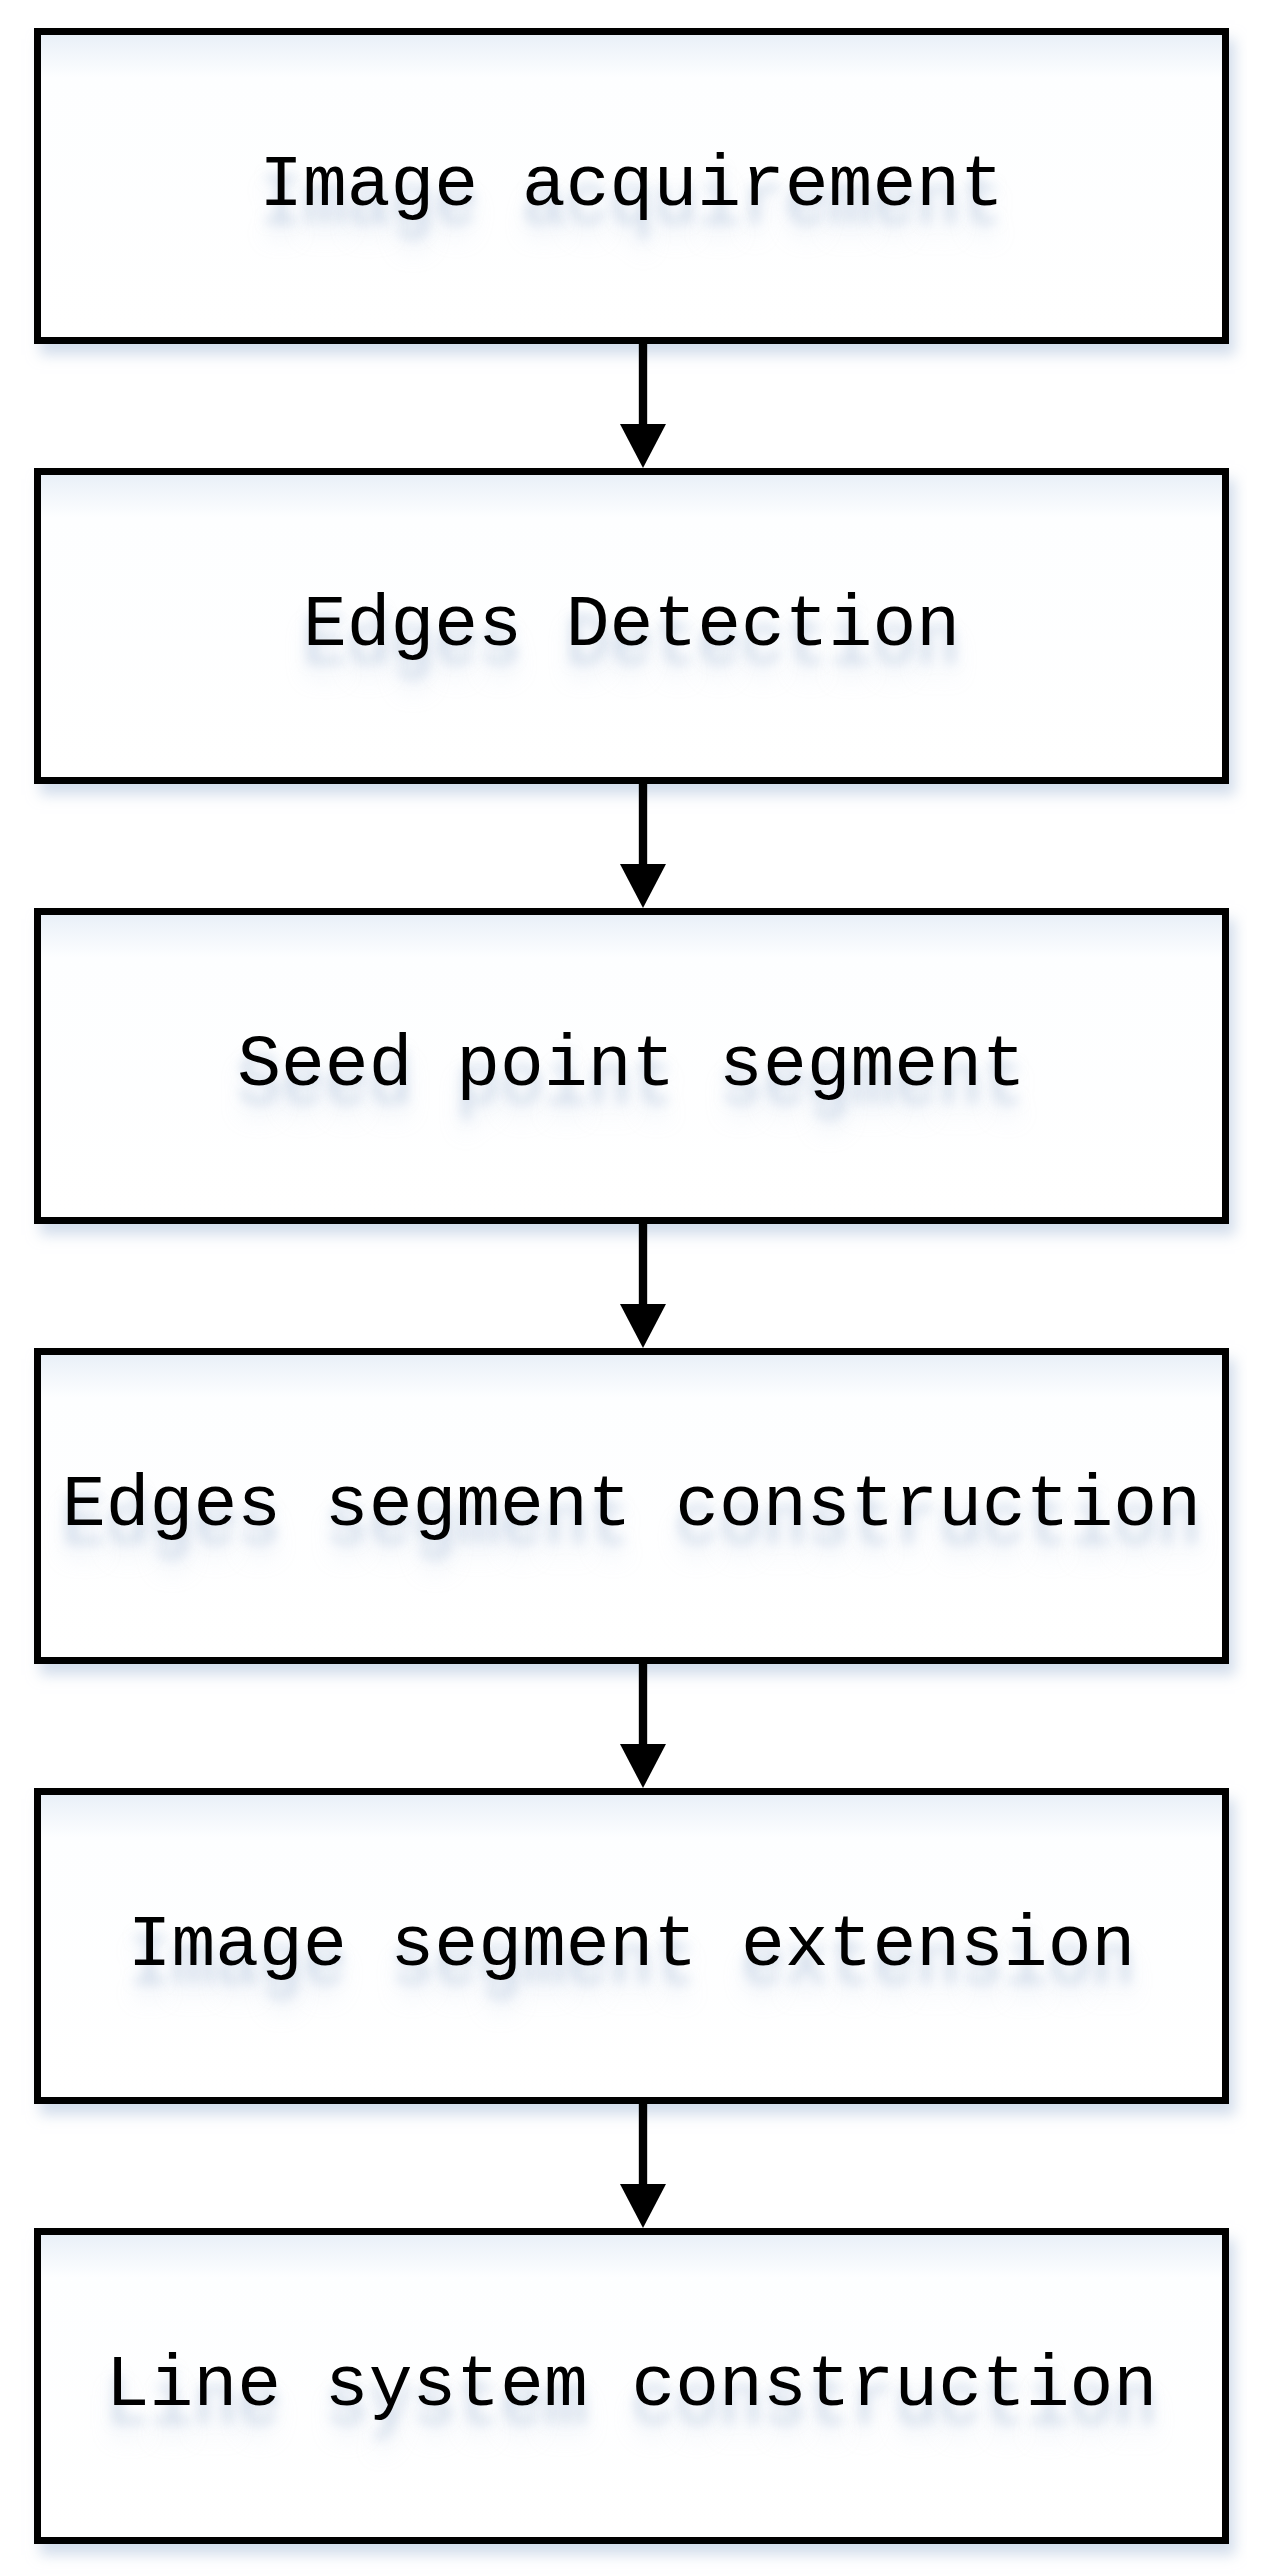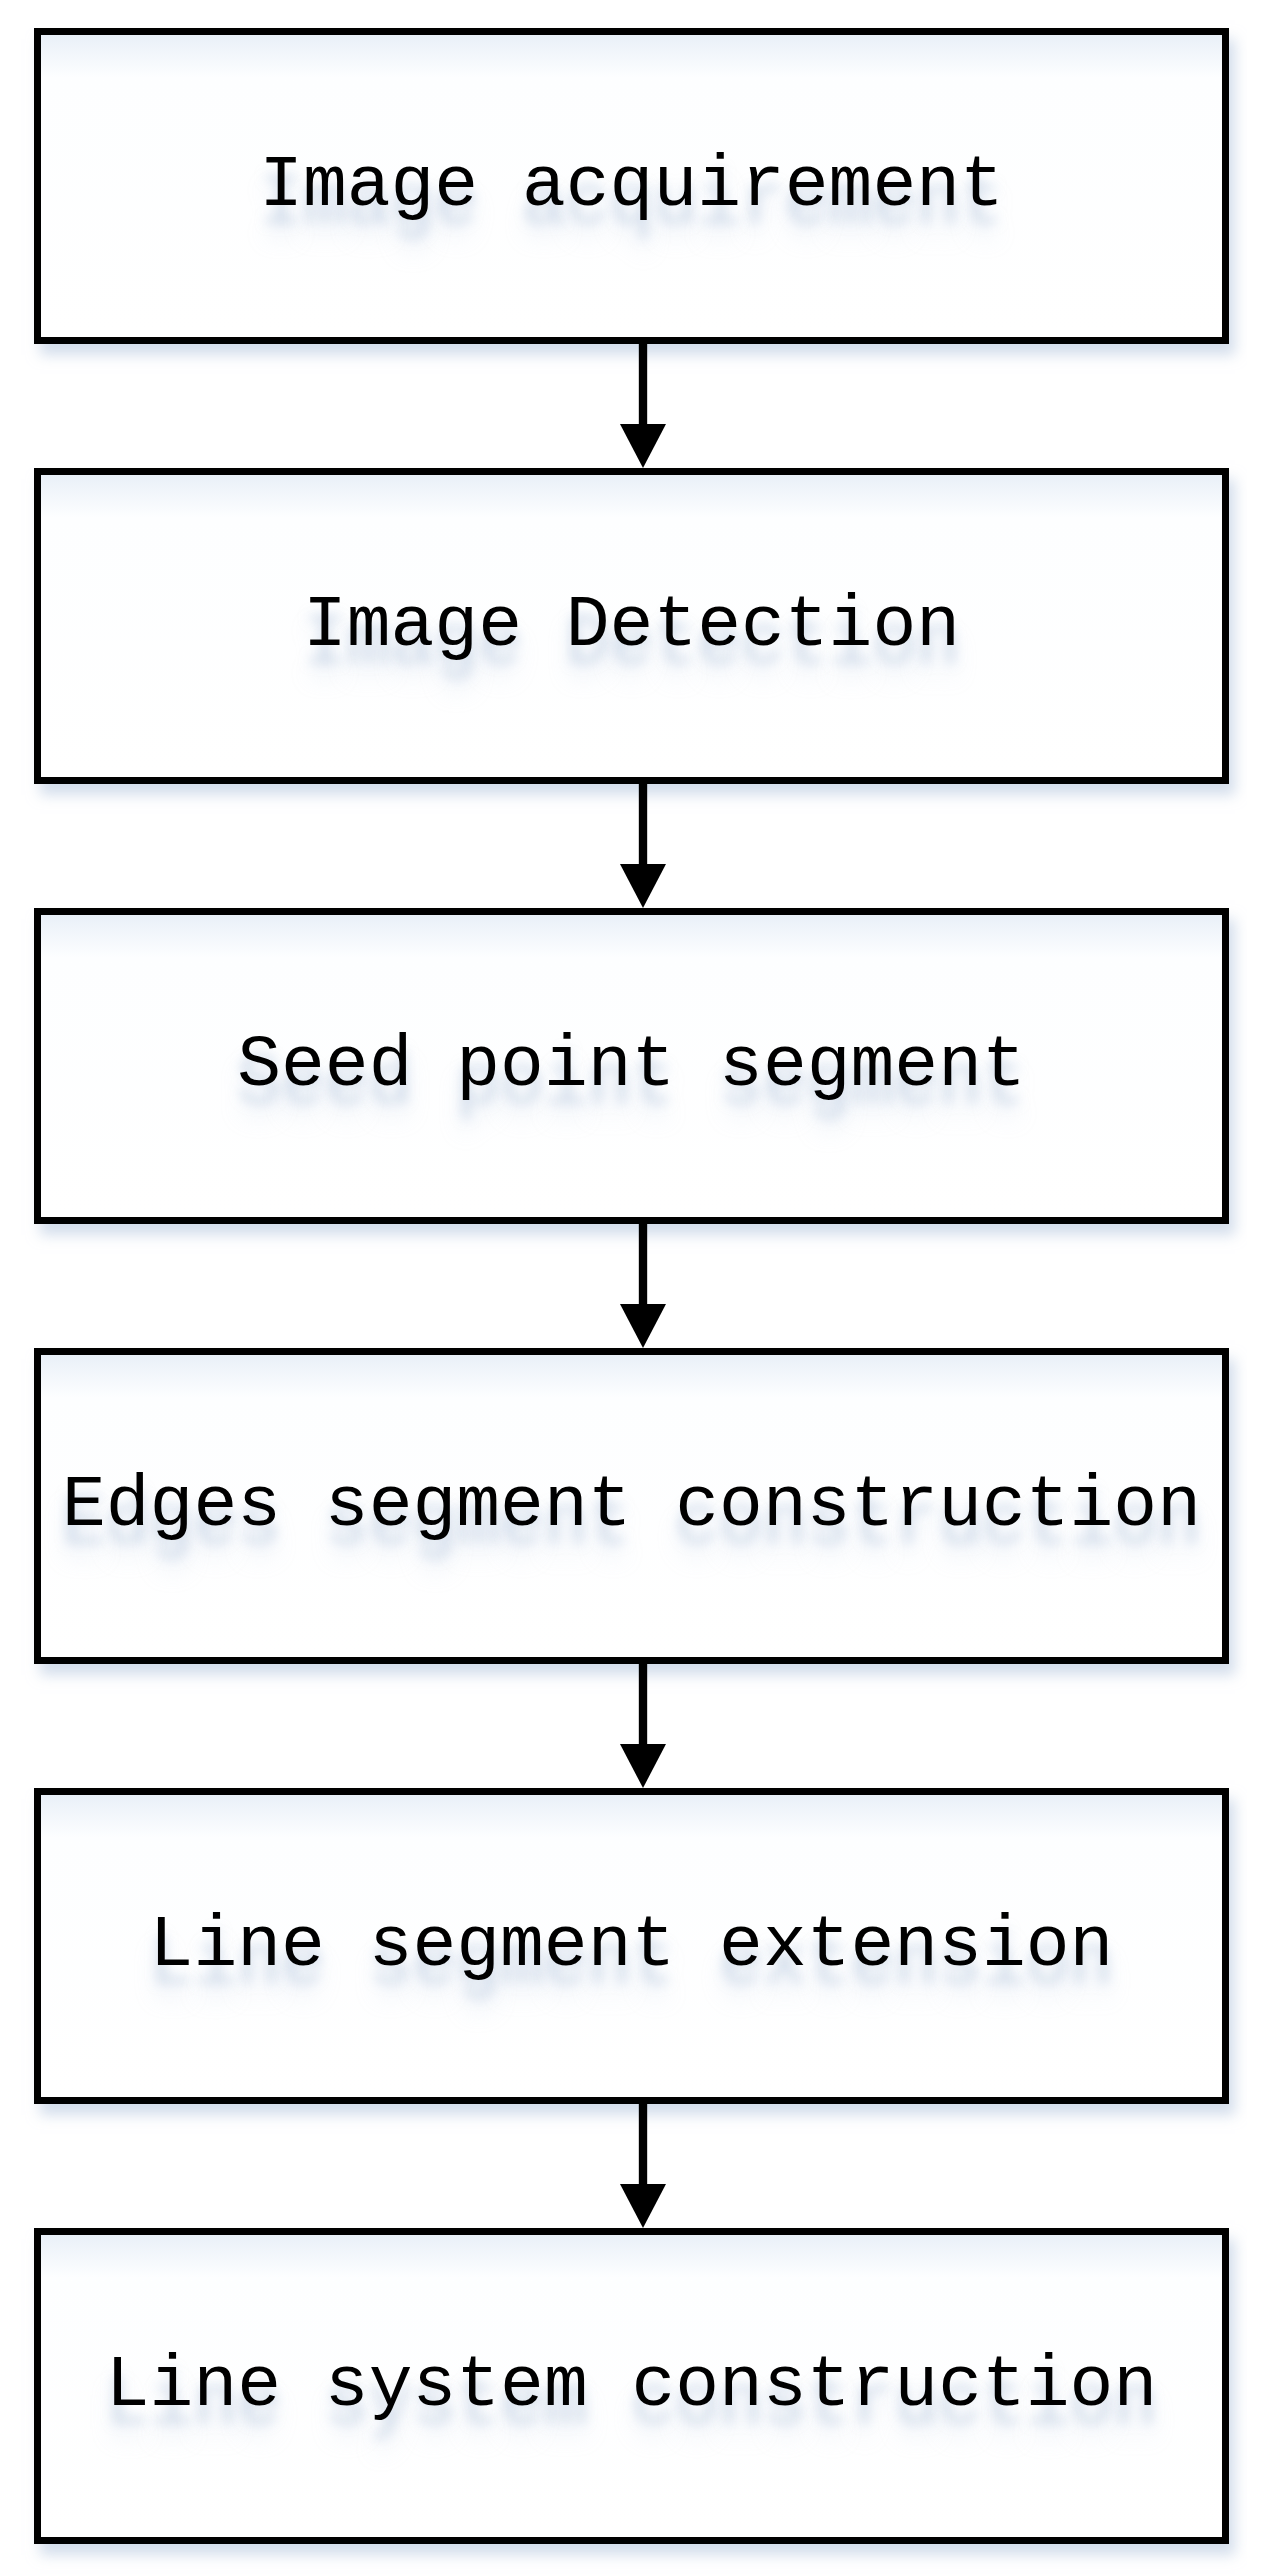--- a/index.html
+++ b/index.html
@@ -60,21 +60,21 @@
     <div class="node">
       <span class="node-label">Image acquirement</span>
     </div>
 
     <svg class="arrow-svg" viewBox="0 0 68 178">
       <rect x="28" y="0" width="12" height="119" fill="#000000"></rect>
       <polygon points="1,115 67,115 34,178" fill="#000000"></polygon>
     </svg>
 
     <div class="node">
-      <span class="node-label">Image Detection</span>
+      <span class="node-label">Edges Detection</span>
     </div>
 
     <svg class="arrow-svg" viewBox="0 0 68 178">
       <rect x="28" y="0" width="12" height="119" fill="#000000"></rect>
       <polygon points="1,115 67,115 34,178" fill="#000000"></polygon>
     </svg>
 
     <div class="node">
       <span class="node-label">Seed point segment</span>
     </div>
@@ -87,21 +87,21 @@
     <div class="node">
       <span class="node-label">Edges segment construction</span>
     </div>
 
     <svg class="arrow-svg" viewBox="0 0 68 178">
       <rect x="28" y="0" width="12" height="119" fill="#000000"></rect>
       <polygon points="1,115 67,115 34,178" fill="#000000"></polygon>
     </svg>
 
     <div class="node">
-      <span class="node-label">Line segment extension</span>
+      <span class="node-label">Image segment extension</span>
     </div>
 
     <svg class="arrow-svg" viewBox="0 0 68 178">
       <rect x="28" y="0" width="12" height="119" fill="#000000"></rect>
       <polygon points="1,115 67,115 34,178" fill="#000000"></polygon>
     </svg>
 
     <div class="node">
       <span class="node-label">Line system construction</span>
     </div>

